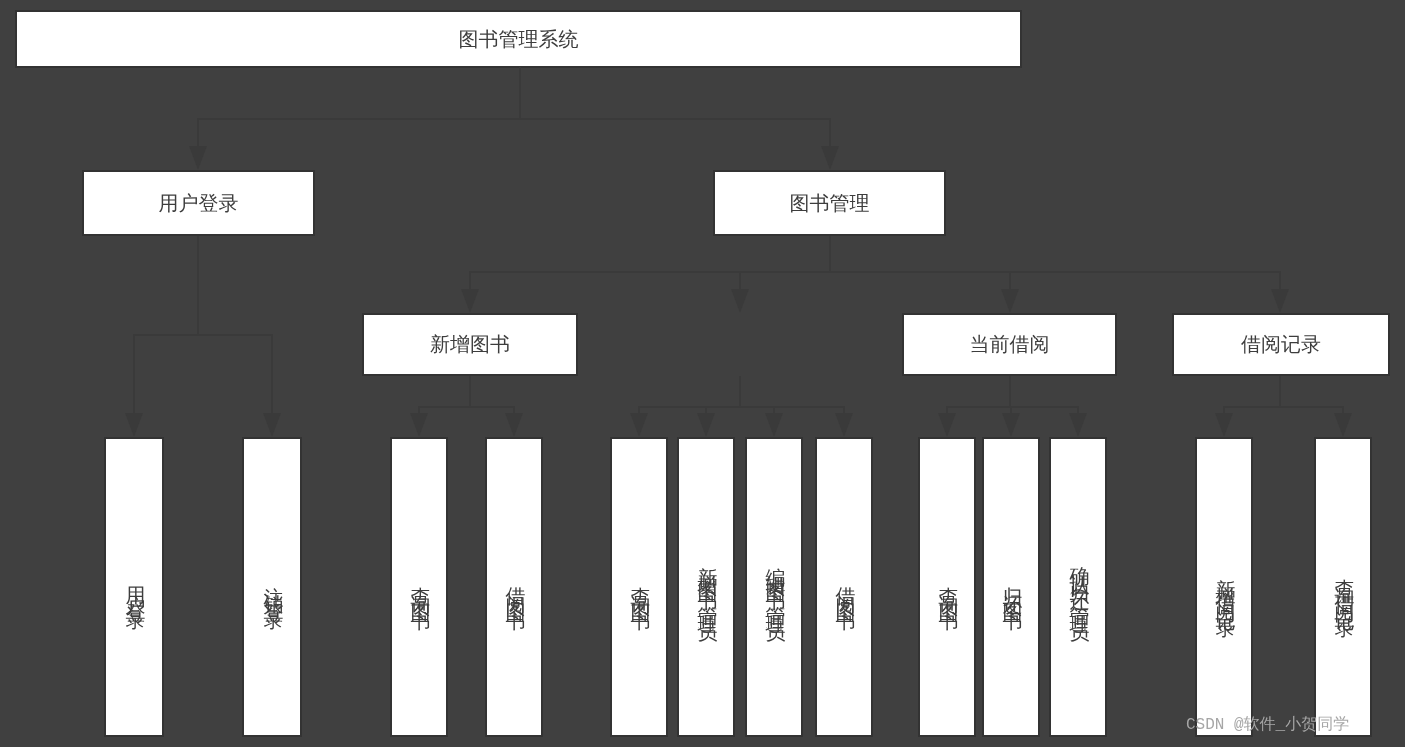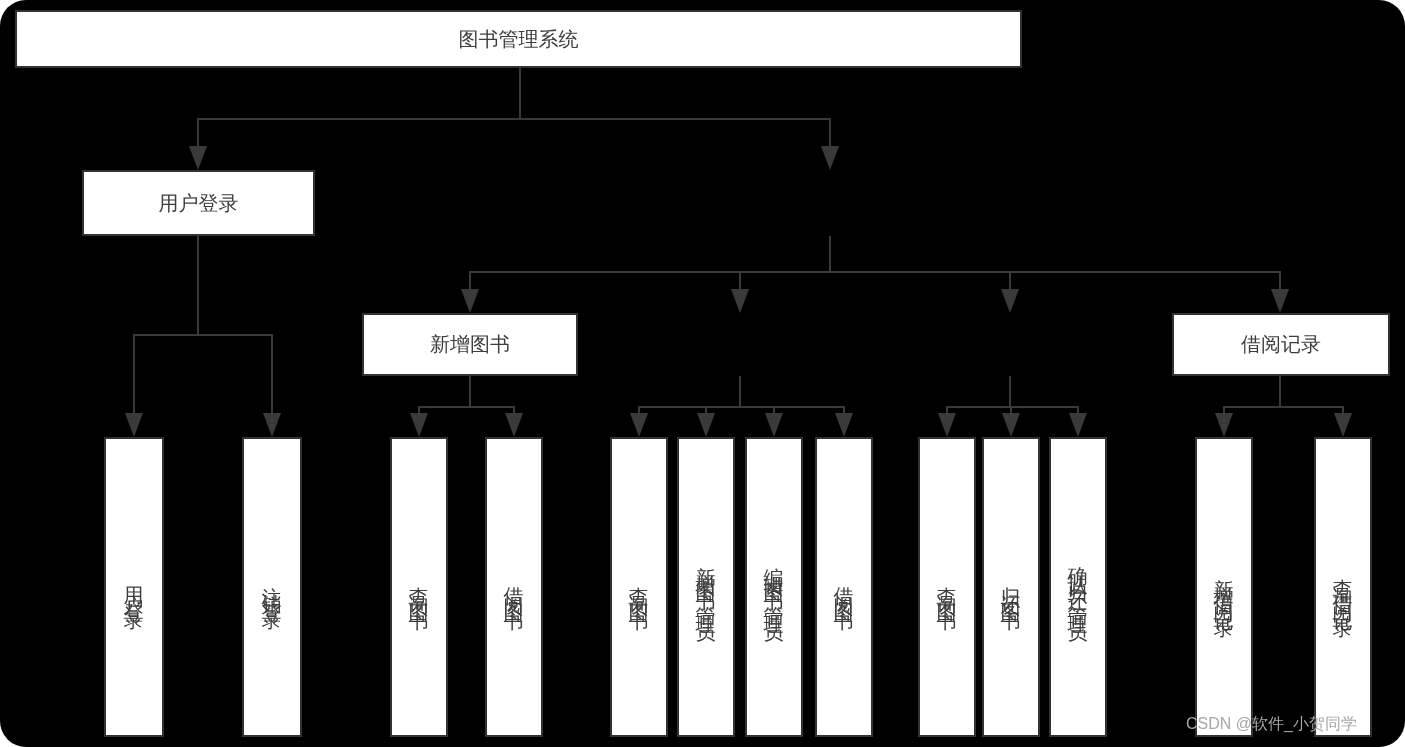--- a/index.html
+++ b/index.html
@@ -1,23 +1,22 @@
 <!DOCTYPE html>
 <html><head>
 <meta charset="utf-8">
 <style>
   html, body { margin: 0; padding: 0; background: #ffffff; }
   #canvas {
     position: relative;
     width: 1405px;
     height: 747px;
-    background: #000000;
-    font-family: Liberation Sans, sans-serif;
+    background: #404040;
+    font-family: Liberation Mono, monospace;
     overflow: hidden;
-    border-radius: 26px;
   }
   .box {
     position: absolute;
     box-sizing: border-box;
     border: 2px solid #333333;
     background: #ffffff;
     display: flex;
     align-items: center;
     justify-content: center;
   }
@@ -67,20 +66,23 @@
 
   <div class="hline" style="left:197px; top:118px; width:634px;"></div>
   <div class="vline" style="left:197px; top:118px; height:30px;"></div>
   <div class="vline" style="left:829px; top:118px; height:30px;"></div>
   <div class="arrow" style="left:189px; top:146px;"></div>
   <div class="arrow" style="left:821px; top:146px;"></div>
 
   <div class="box" style="left:82px; top:170px; width:233px; height:66px;">
     <span class="label">用户登录</span>
   </div>
+  <div class="box" style="left:713px; top:170px; width:233px; height:66px;">
+    <span class="label">图书管理</span>
+  </div>
 
   <div class="vline" style="left:197px; top:236px; height:99px;"></div>
   <div class="hline" style="left:133px; top:334px; width:140px;"></div>
   <div class="vline" style="left:133px; top:334px; height:80px;"></div>
   <div class="vline" style="left:271px; top:334px; height:80px;"></div>
   <div class="arrow" style="left:125px; top:413px;"></div>
   <div class="arrow" style="left:263px; top:413px;"></div>
 
   <div class="vline" style="left:829px; top:236px; height:36px;"></div>
   <div class="hline" style="left:469px; top:271px; width:812px;"></div>
@@ -88,20 +90,23 @@
   <div class="vline" style="left:739px; top:271px; height:20px;"></div>
   <div class="vline" style="left:1009px; top:271px; height:20px;"></div>
   <div class="vline" style="left:1279px; top:271px; height:20px;"></div>
   <div class="arrow" style="left:461px; top:289px;"></div>
   <div class="arrow" style="left:731px; top:289px;"></div>
   <div class="arrow" style="left:1001px; top:289px;"></div>
   <div class="arrow" style="left:1271px; top:289px;"></div>
 
   <div class="box" style="left:362px; top:313px; width:216px; height:63px;">
     <span class="label">新增图书</span>
+  </div>
+  <div class="box" style="left:902px; top:313px; width:215px; height:63px;">
+    <span class="label">当前借阅</span>
   </div>
   <div class="box" style="left:1172px; top:313px; width:218px; height:63px;">
     <span class="label">借阅记录</span>
   </div>
 
   <div class="vline" style="left:469px; top:376px; height:31px;"></div>
   <div class="hline" style="left:418px; top:406px; width:97px;"></div>
   <div class="vline" style="left:418px; top:406px; height:9px;"></div>
   <div class="vline" style="left:513px; top:406px; height:9px;"></div>
   <div class="arrow" style="left:410px; top:413px;"></div>

